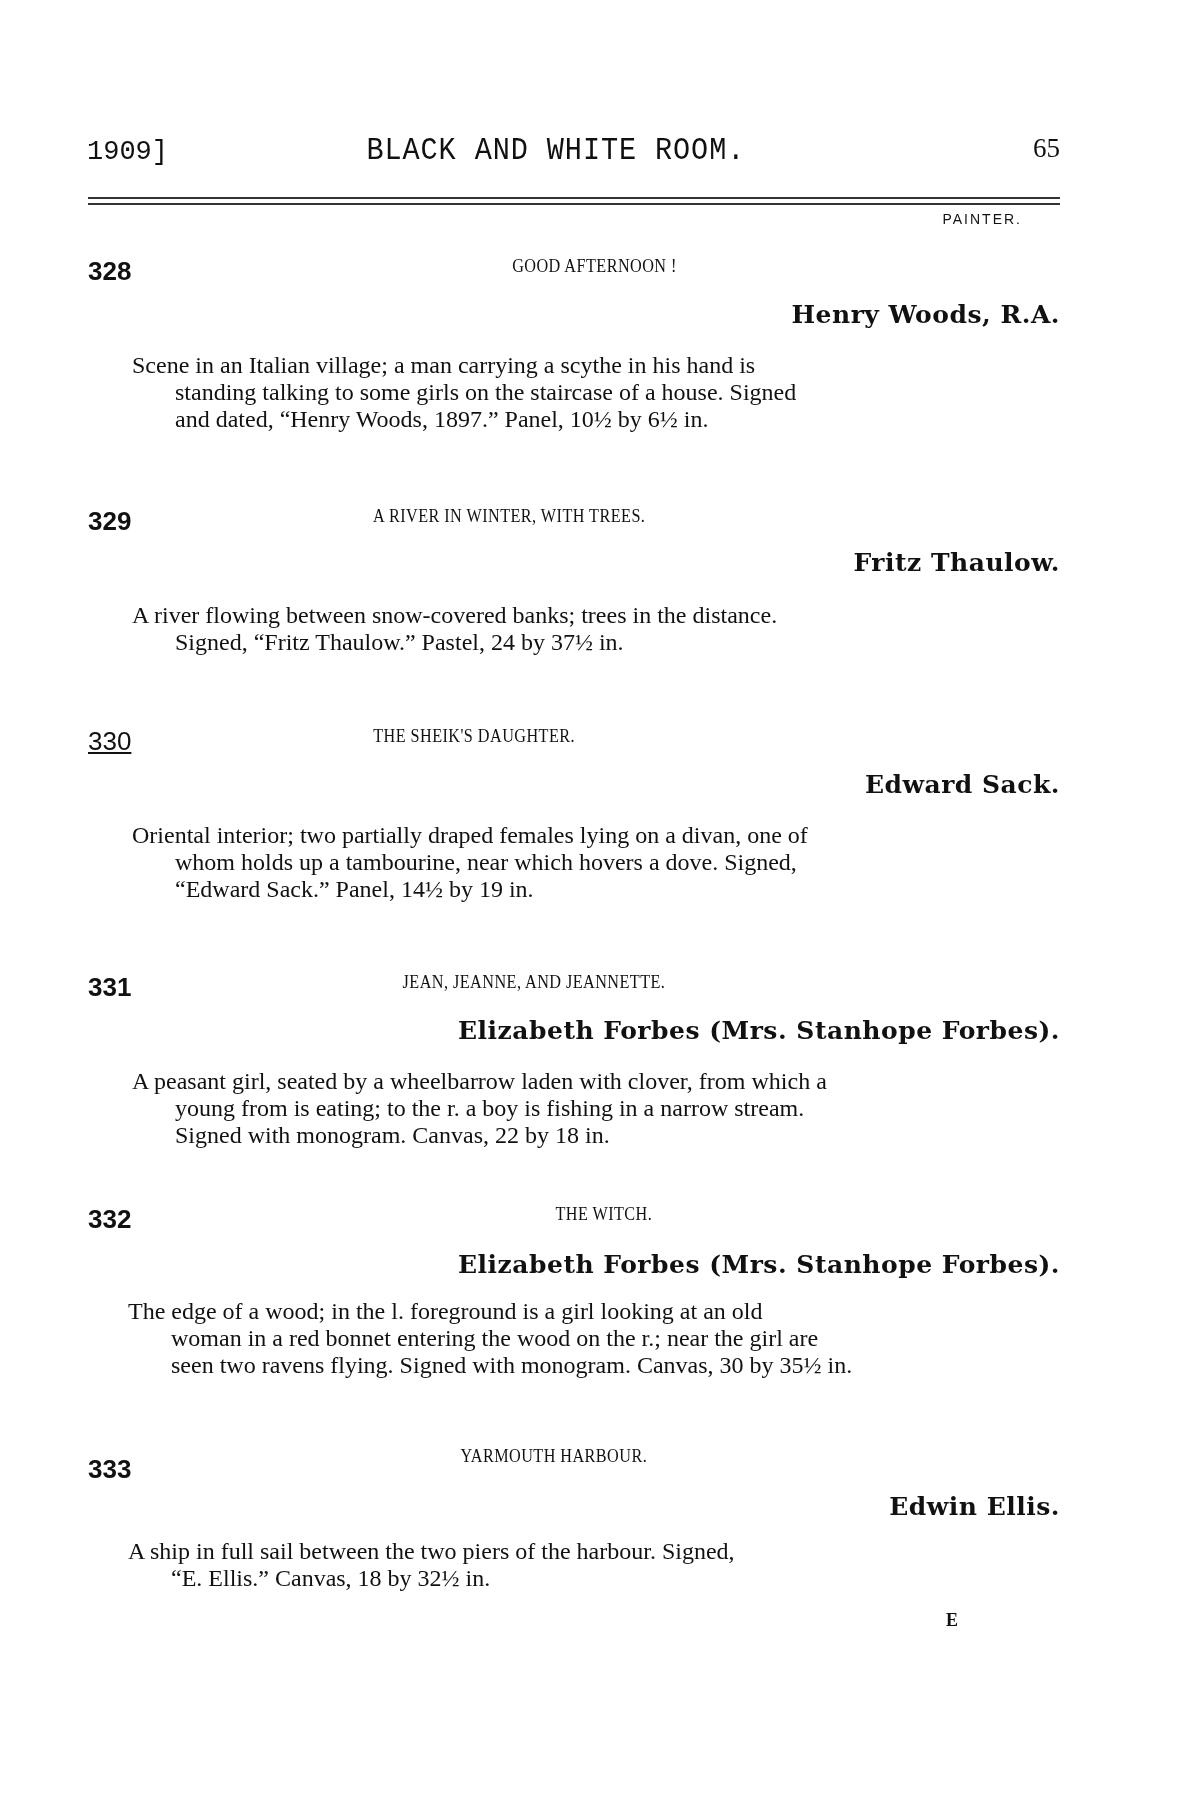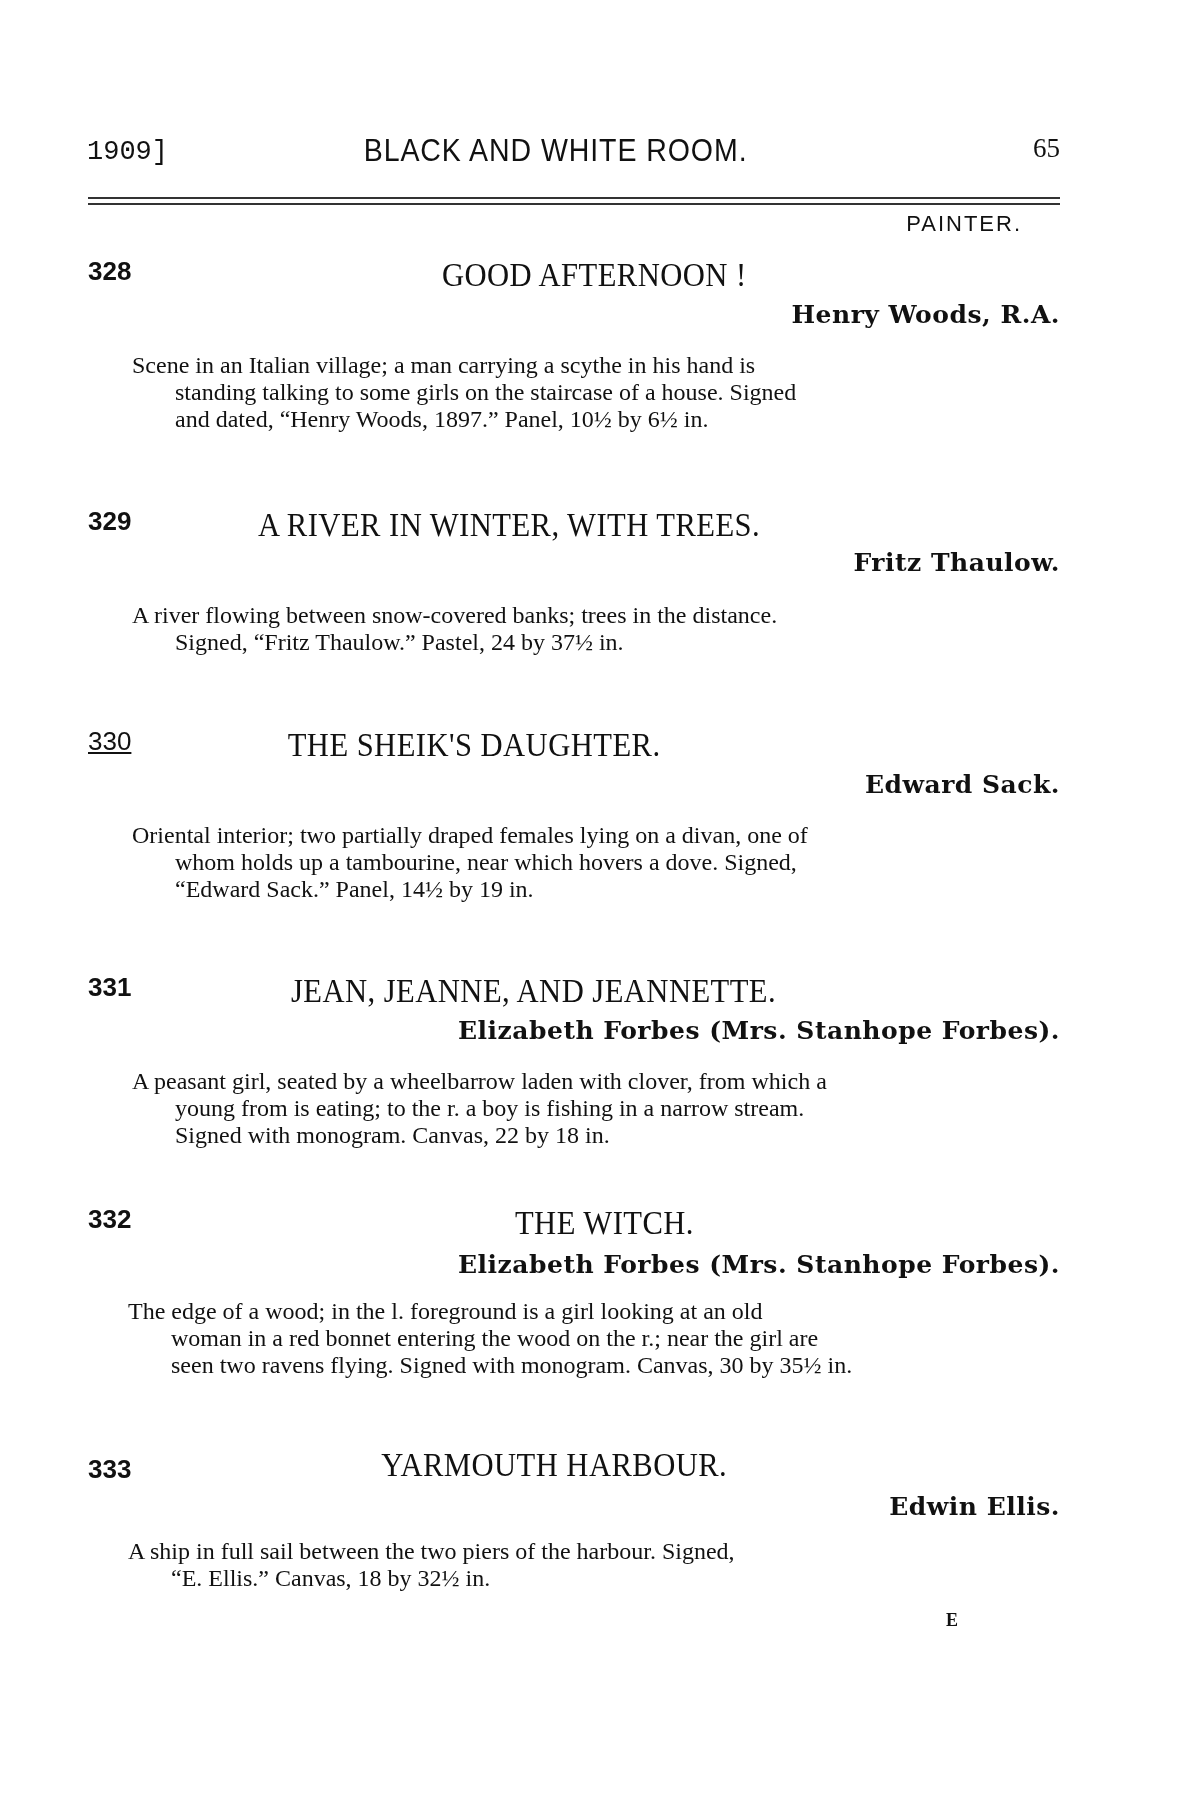--- a/index.html
+++ b/index.html
@@ -26,21 +26,21 @@
     .rh-year {
       position: absolute; left: 0; top: 4px;
       font-size: 27px;
       font-family: Liberation Mono, monospace;
     }
     .rh-title {
       position: absolute; left: 0; right: 0; top: 0;
       text-align: center;
       font-size: 31px;
       letter-spacing: 1px;
-      font-family: Liberation Sans, sans-serif;
+      font-family: Liberation Mono, monospace;
       padding-left: 4px;
     }
     .rh-title span { display: inline-block; transform: scaleX(0.92); margin-left: -40px; }
     .rh-page {
       position: absolute; right: 0; top: 0;
       font-size: 27px;
       font-family: "Liberation Serif", serif;
     }
     .double-rule {
       position: absolute;
@@ -49,40 +49,40 @@
       height: 8px;
       border-top: 2px solid #333;
       border-bottom: 2px solid #333;
       box-sizing: border-box;
     }
     .col-label {
       position: absolute;
       right: 178px;
       top: 211px;
       font-family: "Liberation Sans", "DejaVu Sans", sans-serif;
-      font-size: 22px;
+      font-size: 14px;
       letter-spacing: 2px;
     }
     .entry {
       position: absolute;
       left: 88px;
       width: 972px;
     }
     .lot-no {
       position: absolute;
       left: 0; top: 0;
       font-family: "Liberation Sans", "DejaVu Sans", sans-serif;
       font-weight: bold;
       font-size: 26px;
     }
     .lot-title {
       position: absolute;
       left: 0; right: 0; top: 0;
       text-align: center;
-      font-size: 34px;
+      font-size: 18px;
       font-family: "Liberation Serif", serif;
       letter-spacing: 0.5px;
     }
     .lot-title span { display: inline-block; transform: scaleX(0.9); }
     .artist {
       position: absolute;
       right: 0;
       font-family: "DejaVu Serif", "Liberation Serif", serif;
       font-weight: bold;
       font-size: 25px;

